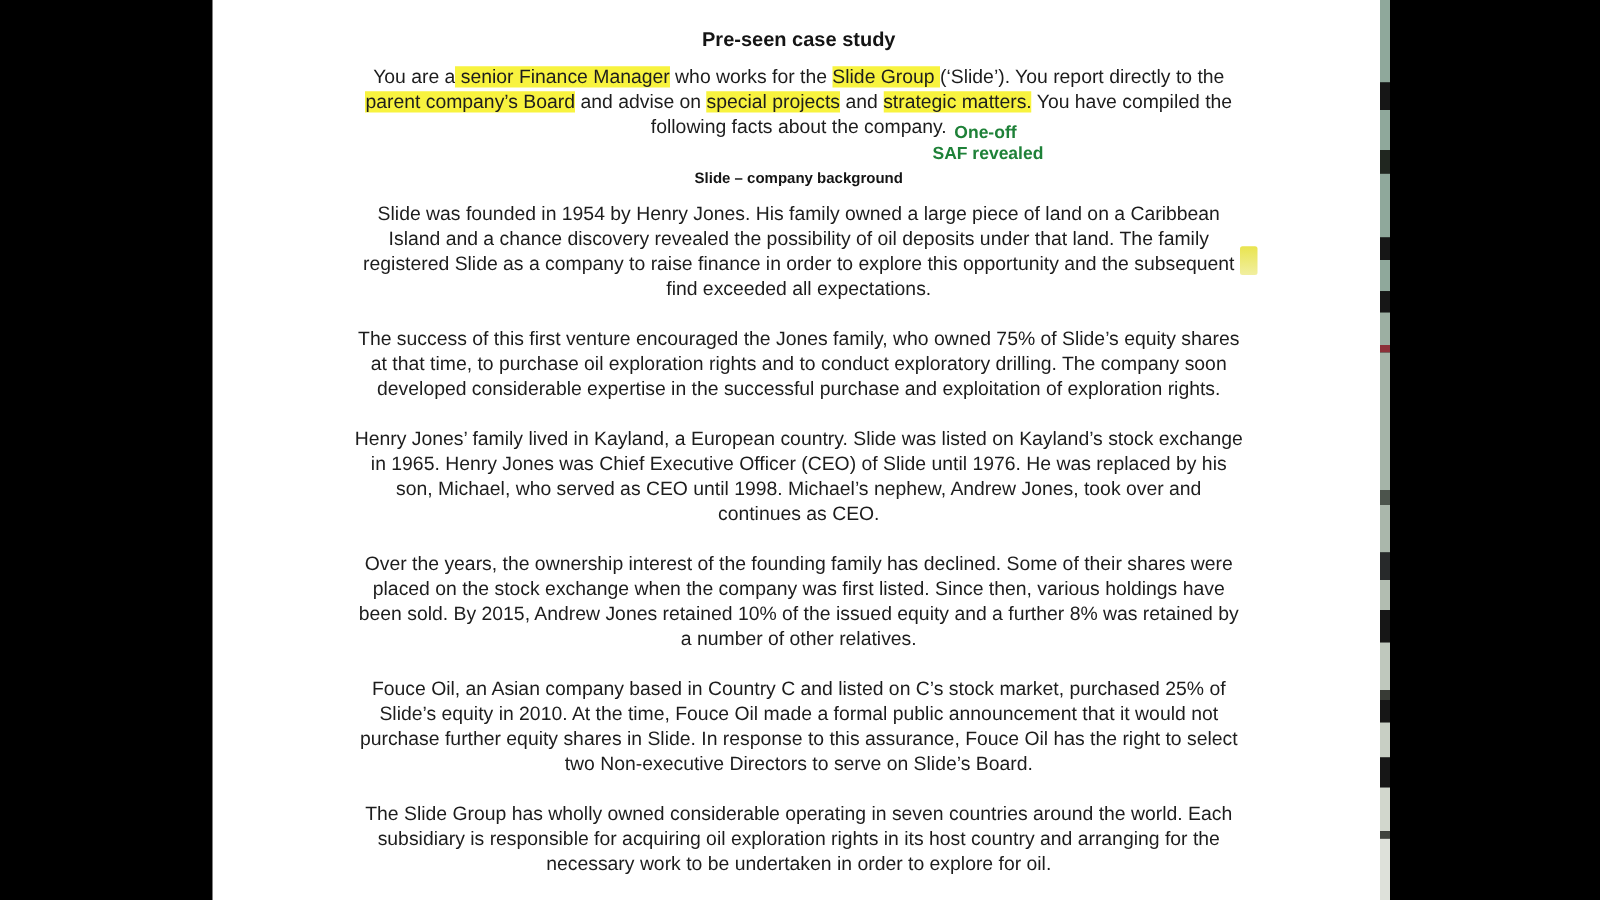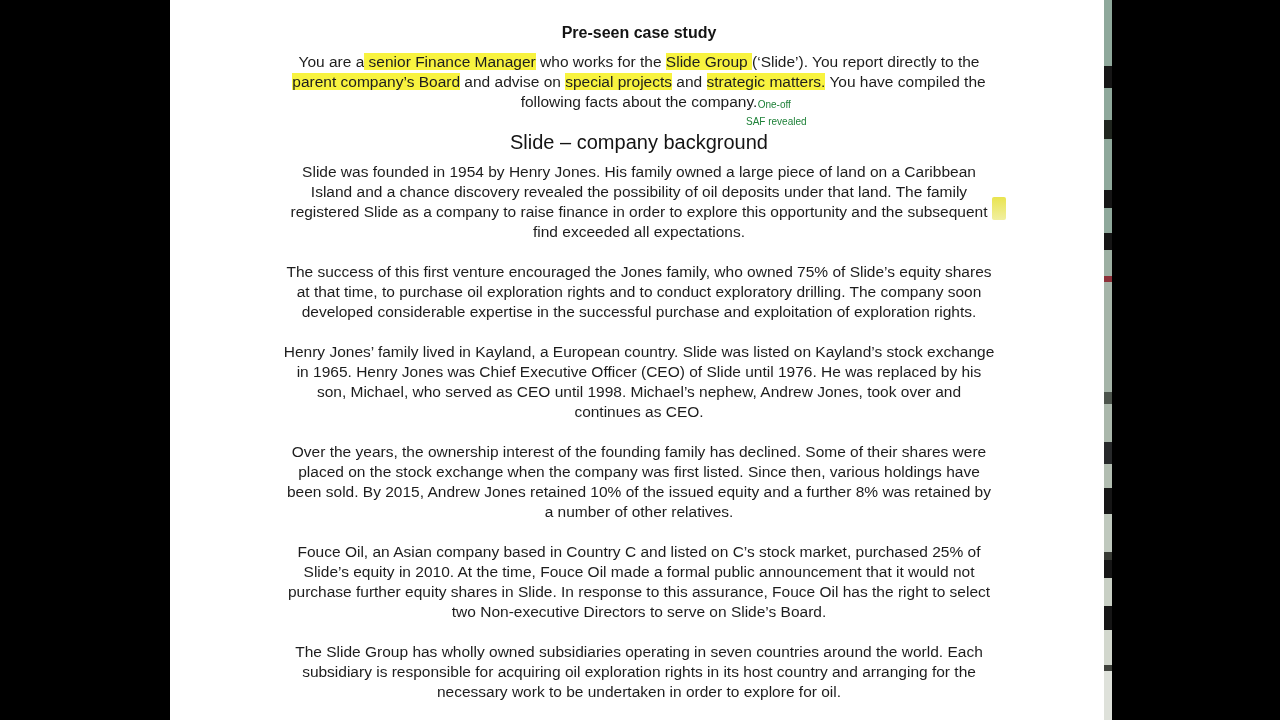--- a/index.html
+++ b/index.html
@@ -24,29 +24,29 @@
   .content {
     position: absolute; left: 113px; top: 0; width: 712px;
     color: var(--ink);
     font-size: 15.5px; line-height: 20px;
   }
   .doc-heading {
     font-size: 16px; font-weight: bold; color: #141414;
     line-height: 20px; margin: 23px 0 9px 0;
   }
   .section-heading {
-    font-size: 20px; font-weight: normal; color: #141414;
+    font-size: 12px; font-weight: bold; color: #141414;
     line-height: 20px; margin: 20px 0 10px 0;
   }
   .content p { margin: 0 0 20px 0; }
   .hl { background: var(--hl); }
   .annotation {
     position: absolute; left: 459px; top: 97px;
-    color: var(--green); font-weight: normal;
-    font-size: 10px; line-height: 16.5px;
+    color: var(--green); font-weight: bold;
+    font-size: 14px; line-height: 16.5px;
     white-space: nowrap;
   }
   .annotation .line2 { padding-left: 4px; }
   .yellow-mark {
     position: absolute; left: 822px; top: 197px;
     width: 14px; height: 23px; border-radius: 2px;
     background: linear-gradient(#e9e44f, #f1efa0);
   }
   .edge-strip {
     position: absolute; left: 1104px; top: 0;
@@ -73,21 +73,21 @@
       </div>
 
       <div class="section-heading">Slide – company background</div>
 
       <div>
           <p>Slide was founded in 1954 by Henry Jones. His family owned a large piece of land on a Caribbean Island and a chance discovery revealed the possibility of oil deposits under that land. The family registered Slide as a company to raise finance in order to explore this opportunity and the subsequent find exceeded all expectations.</p>
           <p>The success of this first venture encouraged the Jones family, who owned 75% of Slide’s equity shares at that time, to purchase oil exploration rights and to conduct exploratory drilling. The company soon developed considerable expertise in the successful purchase and exploitation of exploration rights.</p>
           <p>Henry Jones’ family lived in Kayland, a European country. Slide was listed on Kayland’s stock exchange in 1965. Henry Jones was Chief Executive Officer (CEO) of Slide until 1976. He was replaced by his son, Michael, who served as CEO until 1998. Michael’s nephew, Andrew Jones, took over and continues as CEO.</p>
           <p>Over the years, the ownership interest of the founding family has declined. Some of their shares were placed on the stock exchange when the company was first listed. Since then, various holdings have been sold. By 2015, Andrew Jones retained 10% of the issued equity and a further 8% was retained by a number of other relatives.</p>
           <p>Fouce Oil, an Asian company based in Country C and listed on C’s stock market, purchased 25% of Slide’s equity in 2010. At the time, Fouce Oil made a formal public announcement that it would not purchase further equity shares in Slide. In response to this assurance, Fouce Oil has the right to select two Non-executive Directors to serve on Slide’s Board.</p>
-          <p>The Slide Group has wholly owned subsidiaries operating in seven countries around the world. Each subsidiary is responsible for acquiring oil exploration rights in its host country and arranging for the necessary work to be undertaken in order to explore for oil.</p>
+          <p>The Slide Group has wholly owned considerable operating in seven countries around the world. Each subsidiary is responsible for acquiring oil exploration rights in its host country and arranging for the necessary work to be undertaken in order to explore for oil.</p>
         </div>
 
     </div>
 
     <div class="yellow-mark"></div>
 
   </div>
 
   <div class="edge-strip">
       <div style="height: 66px; background: rgb(143, 168, 155);"></div>

